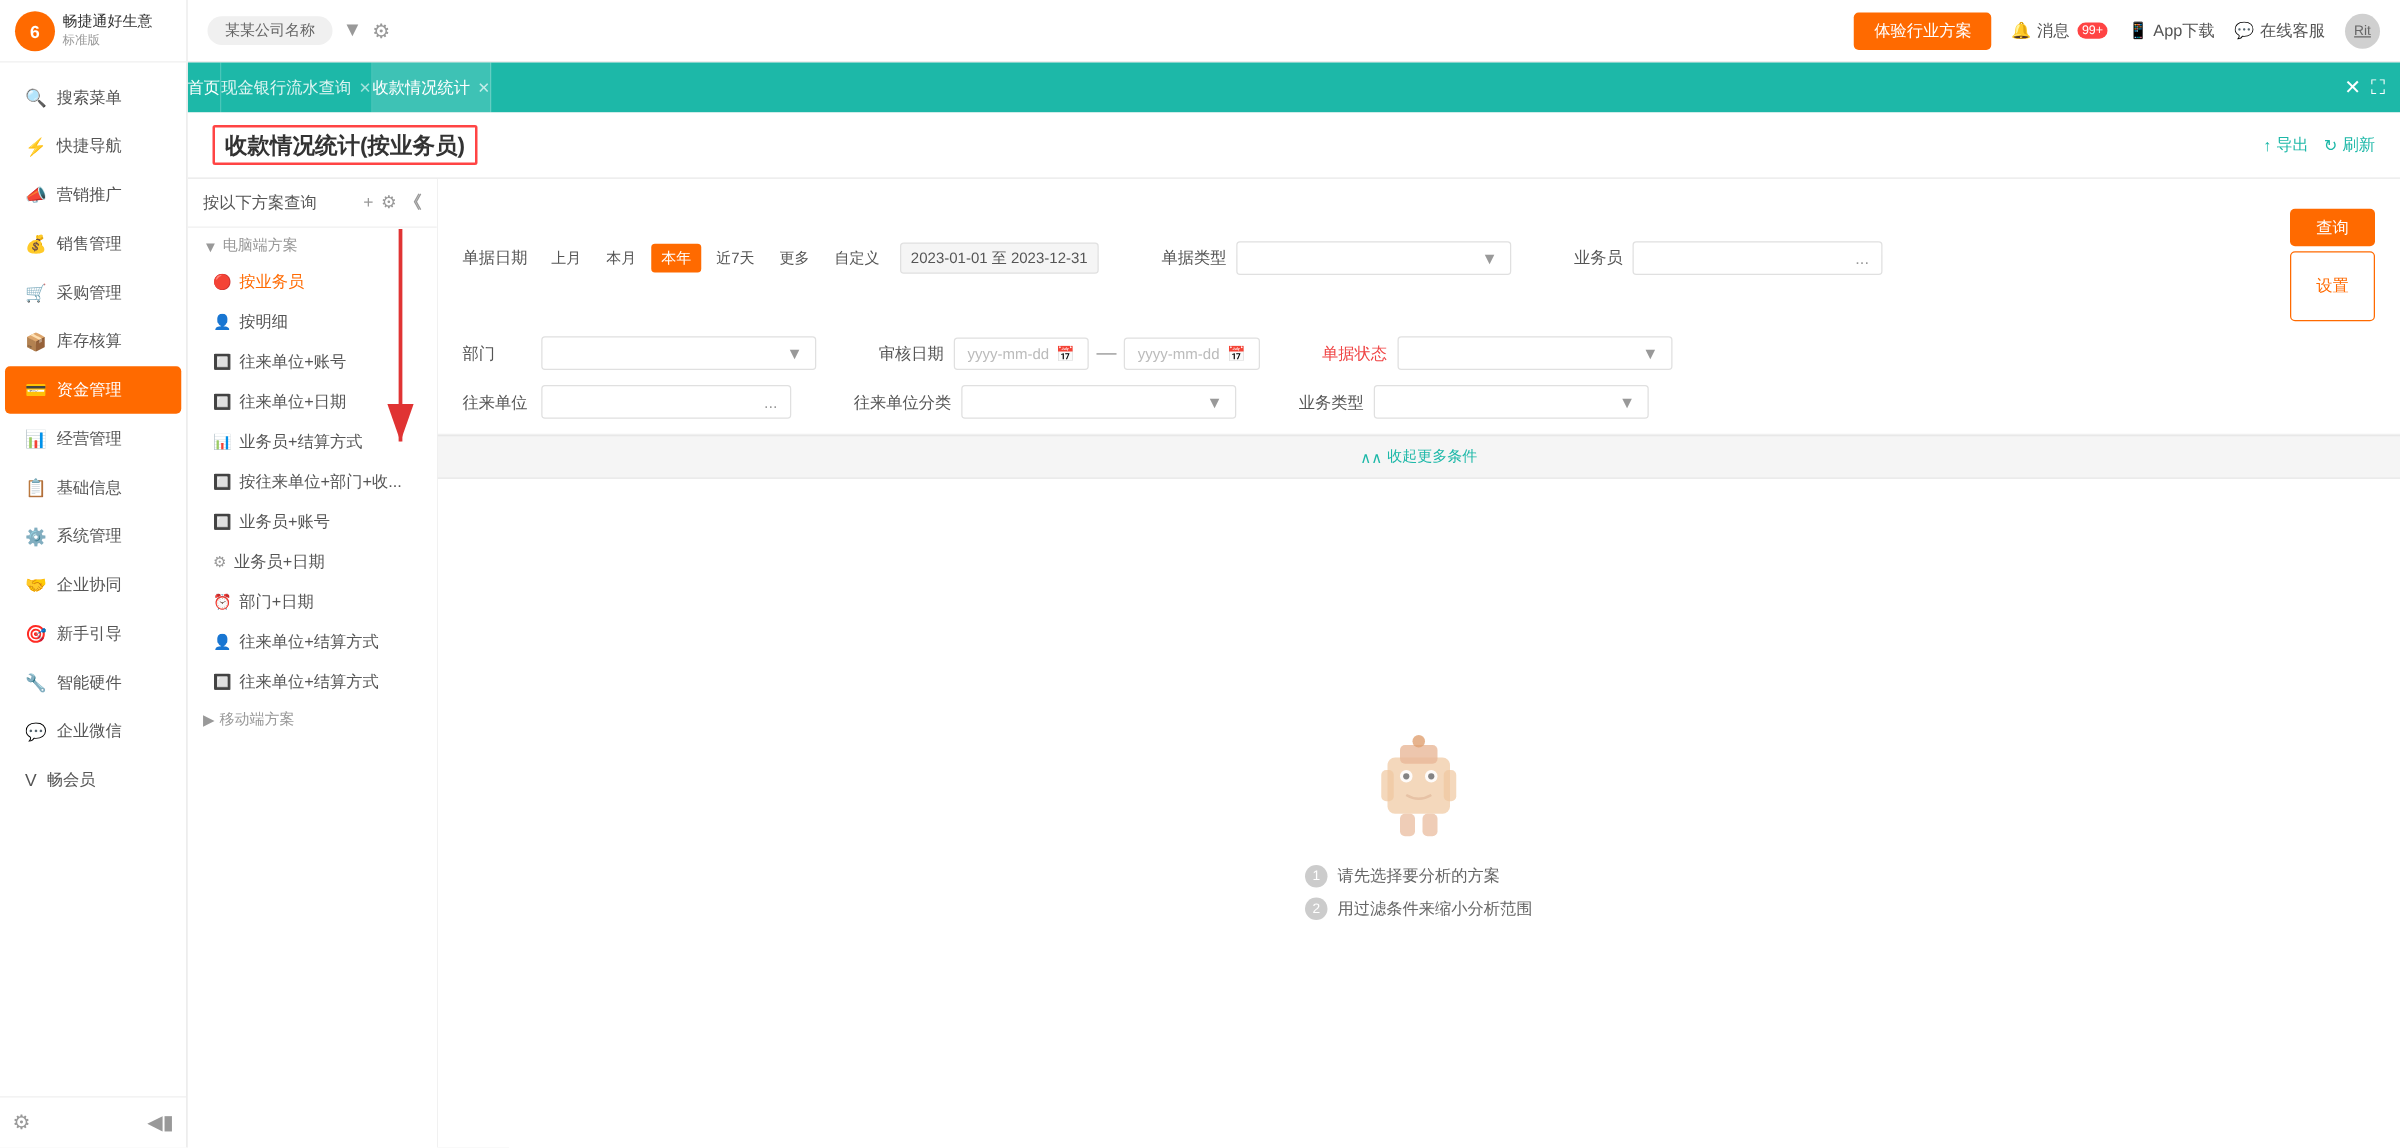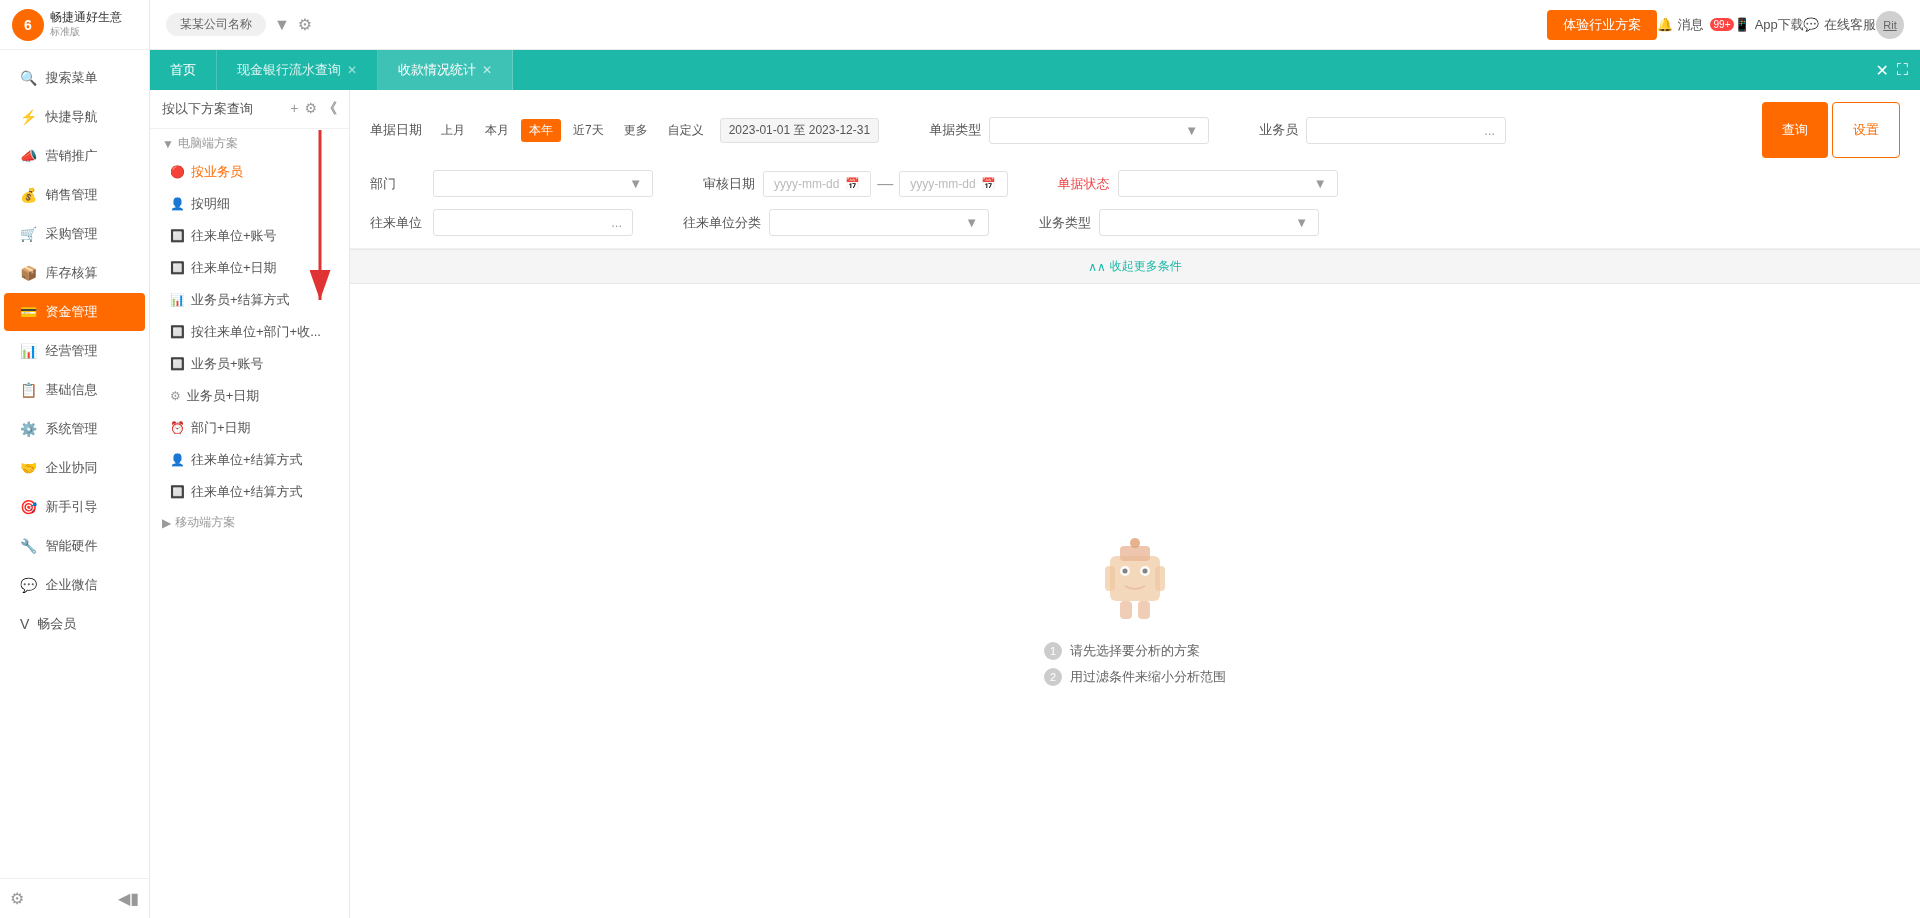--- a/index.html
+++ b/index.html
@@ -84,21 +84,21 @@
     }
     .topbar-left { display: flex; align-items: center; gap: 8px; }
     .breadcrumb-user {
       background: #f0f0f0;
       border-radius: 12px;
       padding: 2px 12px;
       font-size: 13px;
       color: #555;
       text-align: center;
     }
-    .topbar-right { display: flex; align-items: center; gap: 0; }
+    .topbar-right { display: flex; align-items: center; gap: 16px; }
     .topbar-right .btn-trial {
       background: #ff6a00;
       color: #fff;
       border: none;
       border-radius: 4px;
       padding: 6px 16px;
       font-size: 13px;
       cursor: pointer;
     }
     .topbar-right .top-action {
@@ -129,21 +129,21 @@
       height: 40px;
       background: #1db8a8;
       display: flex;
       align-items: center;
       padding: 0 0 0 0;
     }
     .tab-item {
       height: 40px;
       display: flex;
       align-items: center;
-      padding: 0 20px;
+      padding: 0 0;
       font-size: 13px;
       cursor: pointer;
       color: rgba(255,255,255,0.85);
       border-right: 1px solid rgba(255,255,255,0.2);
     }
     .tab-item.home { color: #fff; }
     .tab-item.active {
       background: rgba(255,255,255,0.15);
       color: #fff;
     }
@@ -467,20 +467,33 @@
     </div>
     <div class="tab-spacer"></div>
     <div class="tab-controls">
       <span>✕</span>
       <span>⛶</span>
     </div>
   </div>
 
   <div class="content">
 
+    <div class="page-header">
+      <div class="page-title">收款情况统计(按业务员)</div>
+      <div class="page-actions">
+        <div class="action-btn">
+          <span>↑</span>
+          <span>导出</span>
+        </div>
+        <div class="action-btn">
+          <span>↻</span>
+          <span>刷新</span>
+        </div>
+      </div>
+    </div>
 
     <div class="content-body">
 
       <div class="left-panel" style="position:relative;">
         <div class="left-panel-header">
           <span>按以下方案查询</span>
           <div class="controls">
             <span class="ctrl-btn">+</span>
             <span class="ctrl-btn">⚙</span>
             <span class="ctrl-btn" style="font-weight:bold;">《</span>
@@ -580,21 +593,21 @@
             </div>
             <div style="display:flex;align-items:center;gap:8px;margin-left:30px;">
               <span style="font-size:13px;color:#555;">业务员</span>
               <div style="display:flex;align-items:center;gap:4px;">
                 <div style="border:1px solid #e0e0e0;border-radius:3px;padding:5px 10px;font-size:13px;color:#bbb;min-width:200px;display:flex;align-items:center;justify-content:space-between;">
                   <span></span>
                   <span style="color:#999;">...</span>
                 </div>
               </div>
             </div>
-            <div style="display:flex;gap:4px;margin-left:auto;">
+            <div style="display:flex;flex-direction:column;gap:4px;margin-left:auto;margin-top:12px;">
               <button class="btn-query">查询</button>
               <button class="btn-settings">设置</button>
             </div>
           </div>
 
           <div style="display:flex;align-items:center;gap:20px;margin-bottom:12px;">
             <div style="display:flex;align-items:center;gap:8px;">
               <span style="font-size:13px;color:#555;min-width:55px;">部门</span>
               <div class="filter-select" style="min-width:220px;">
                 <span style="flex:1;color:#bbb;font-size:13px;"></span>

